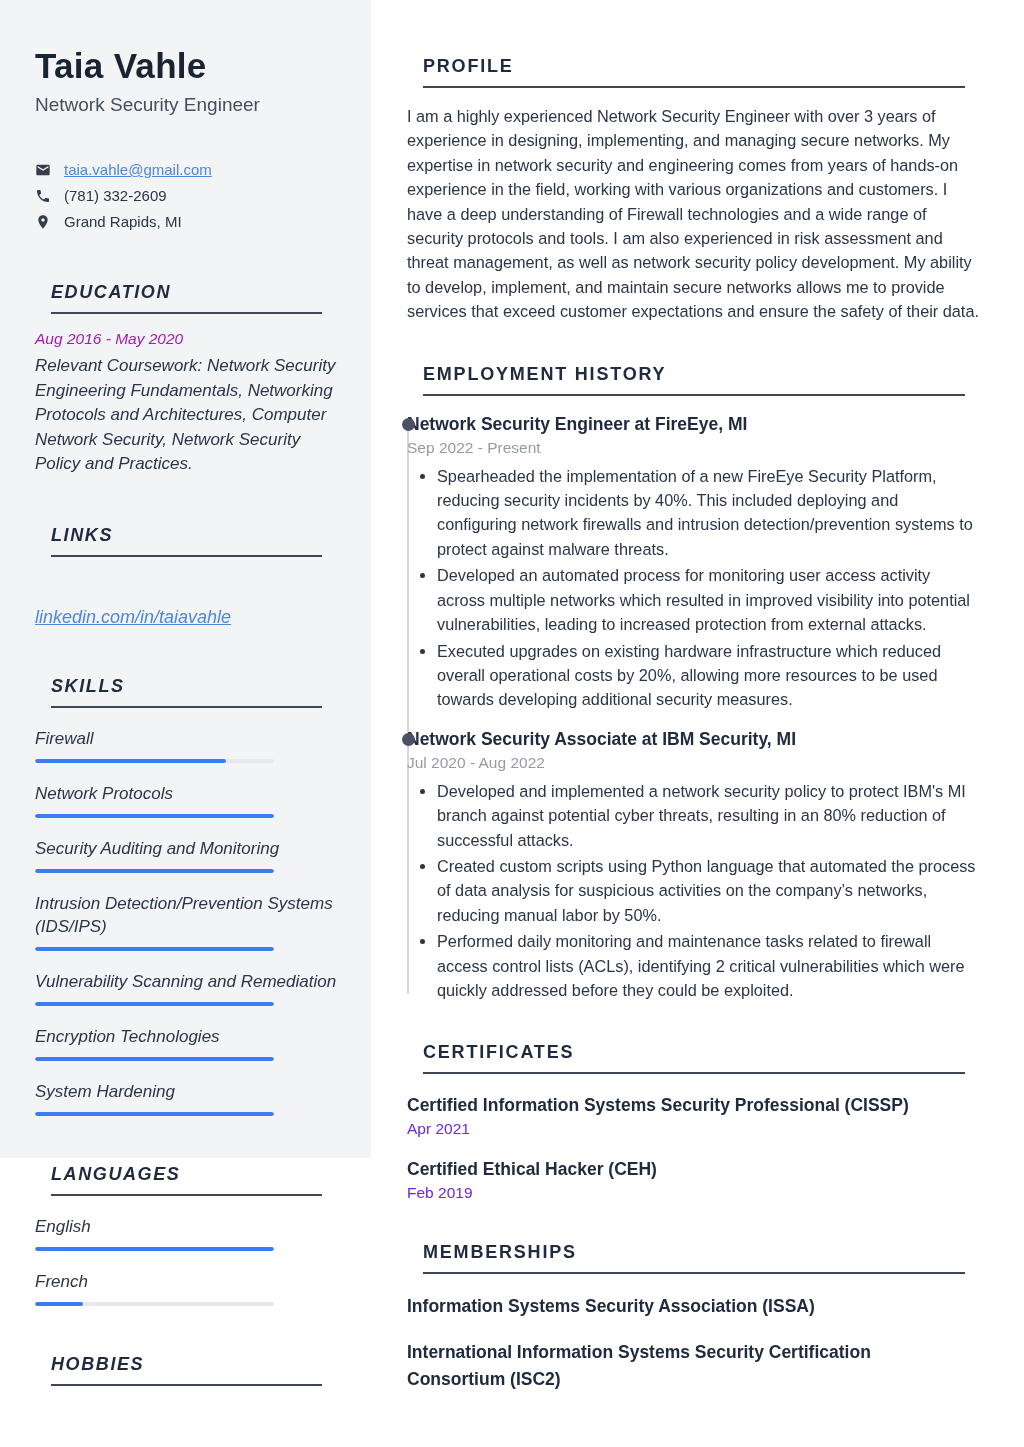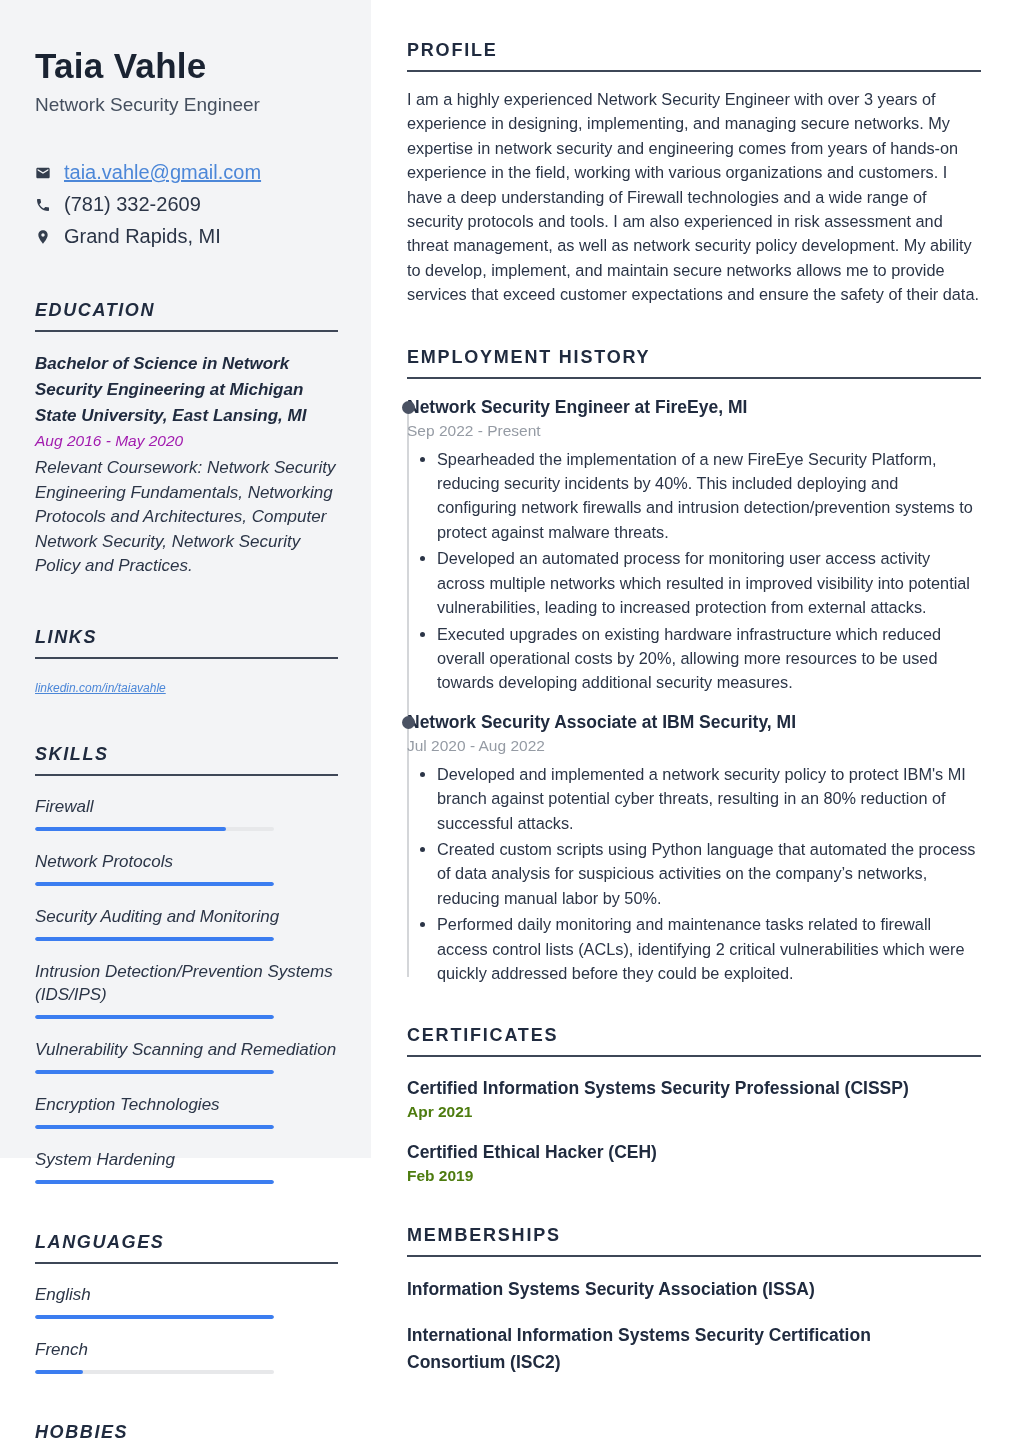--- a/index.html
+++ b/index.html
@@ -24,42 +24,42 @@
   .name {
     font-size:35px; font-weight:700; color:#1a2332;
     letter-spacing:0.3px; line-height:40px; margin:0;
   }
   .job-subtitle {
     font-size:19px; color:#454f5e; margin-top:7px; line-height:24px;
   }
   .contact { margin-top:44px; }
   .contact-row {
     display:flex; align-items:center; gap:13px;
-    margin-bottom:9px; font-size:20px; color:#2b3547;
+    margin-bottom:9px; font-size:15px; color:#2b3547;
   }
   .contact-row .cicon { width:16px; height:16px; flex:0 0 16px; display:flex; align-items:center; }
   .contact-row svg { width:16px; height:16px; fill:#333d4d; }
   a.link { color:#4c87d8; text-decoration:underline; }
 
   .section-h {
     font-size:18px; font-weight:700; letter-spacing:1.6px;
-    color:#202b3f; margin:0; padding-bottom:9px;
+    color:#202b3f; margin:16px; padding-bottom:9px;
     border-bottom:2px solid #3e4757;
   }
   .side-section { margin-top:48px;font-style:italic; }
   .side-section.first { margin-top:52px; }
 
   .degree {
     font-size:17px; font-weight:700; color:#202b3f;
     line-height:26px; margin-top:19px;
   }
   .side-dates { font-size:15.5px; color:#a21caf; margin-top:3px; }
   .side-body { font-size:17px; line-height:24.5px; color:#2b3547; margin-top:6px; }
 
-  .side-link { display:inline-block; margin-top:22px; font-size:12px; }
+  .side-link { display:inline-block; margin-top:34px; font-size:18px; }
 
   .meter-item { margin-top:19px; }
   .meter-label { font-size:17px; color:#2b3547; line-height:23px; margin-bottom:9px; }
   .meter-track {
     width:239px; height:4px; border-radius:2px; background:#e7e8ea;
     overflow:hidden;
   }
   .meter-fill { height:4px; border-radius:2px; background:#3b7df0; }
 
   
@@ -88,21 +88,21 @@
   .job-title { font-size:17.5px; font-weight:700; color:#202b3f; line-height:23px; }
   .job-dates { font-size:15.5px; color:#959ba4; margin:3px 0 7px; }
   .job ul { margin:0; padding-left:30px; }
   .job li {
     font-size:16.3px; line-height:24.4px; color:#2b3547; margin-bottom:2px;
   }
   .job li::marker { color:#2b3547; }
 
   .cert { margin-top:19px; }
   .cert-title { font-size:17.5px; font-weight:700; color:#202b3f; line-height:24px; }
-  .cert-date { font-size:15.5px; color:#4d7c0f; margin-top:3px;font-weight:bold; }
+  .cert-date { font-size:15.5px; color:#6d28d9; margin-top:3px; }
 
   .membership {
     font-size:17.5px; font-weight:700; color:#202b3f;
     line-height:27px; margin-top:19px; max-width:560px;
   }
 </style>
 </head>
 <body>
 
 <div class="page">
@@ -134,21 +134,20 @@
           <svg viewBox="0 0 24 24">
               <path d="M12 2C8.13 2 5 5.13 5 9c0 5.25 7 13 7 13s7-7.75 7-13c0-3.87-3.13-7-7-7zm0 9.5c-1.38 0-2.5-1.12-2.5-2.5s1.12-2.5 2.5-2.5 2.5 1.12 2.5 2.5-1.12 2.5-2.5 2.5z"></path>
             </svg>
         </span>
         <span>Grand Rapids, MI</span>
       </div>
     </div>
 
     <section class="side-section first">
       <h2 class="section-h">EDUCATION</h2>
-      <div class="degree">Bachelor of Science in Network Security Engineering at Michigan State University, East Lansing, MI</div>
       <div class="side-dates">Aug 2016 - May 2020</div>
       <div class="side-body">Relevant Coursework: Network Security Engineering Fundamentals, Networking Protocols and Architectures, Computer Network Security, Network Security Policy and Practices.</div>
     </section>
 
     <section class="side-section">
       <h2 class="section-h">LINKS</h2>
       <a class="link side-link" href="#">linkedin.com/in/taiavahle</a>
     </section>
 
     <section class="side-section">

